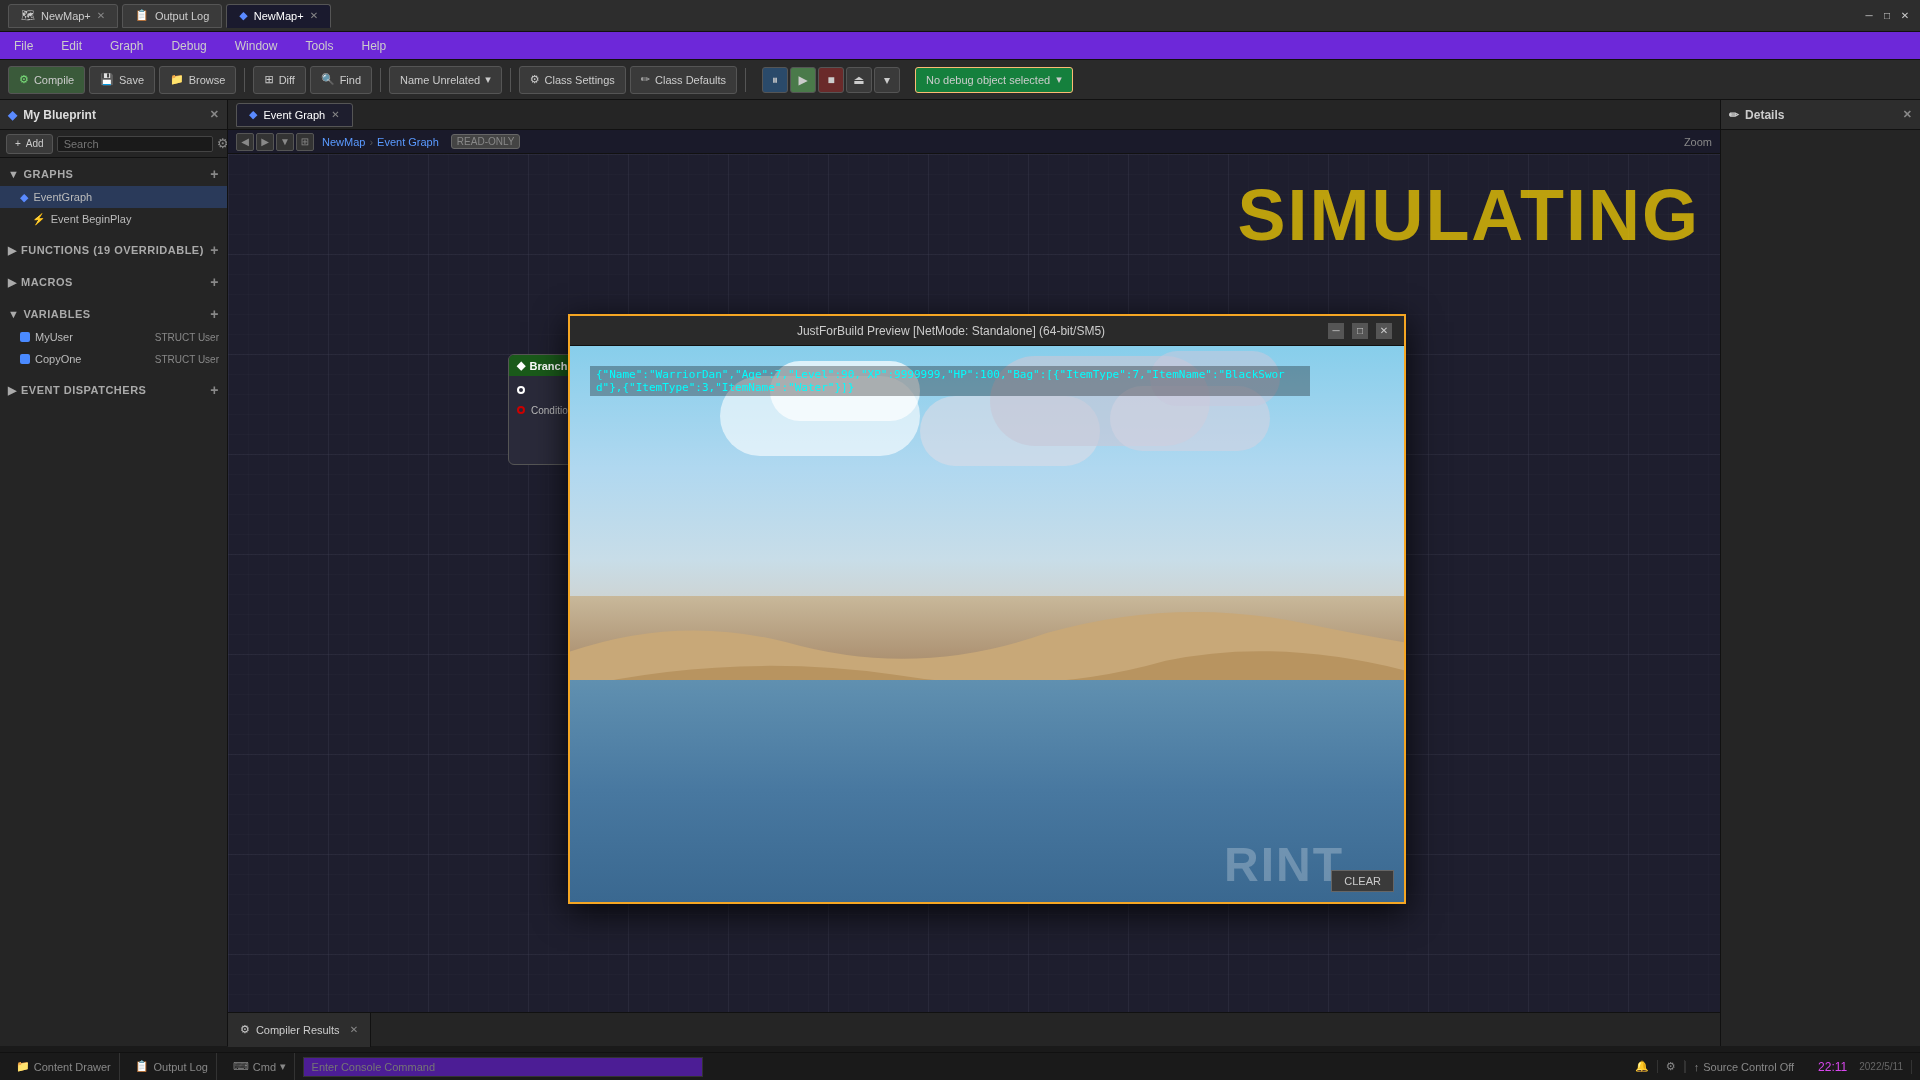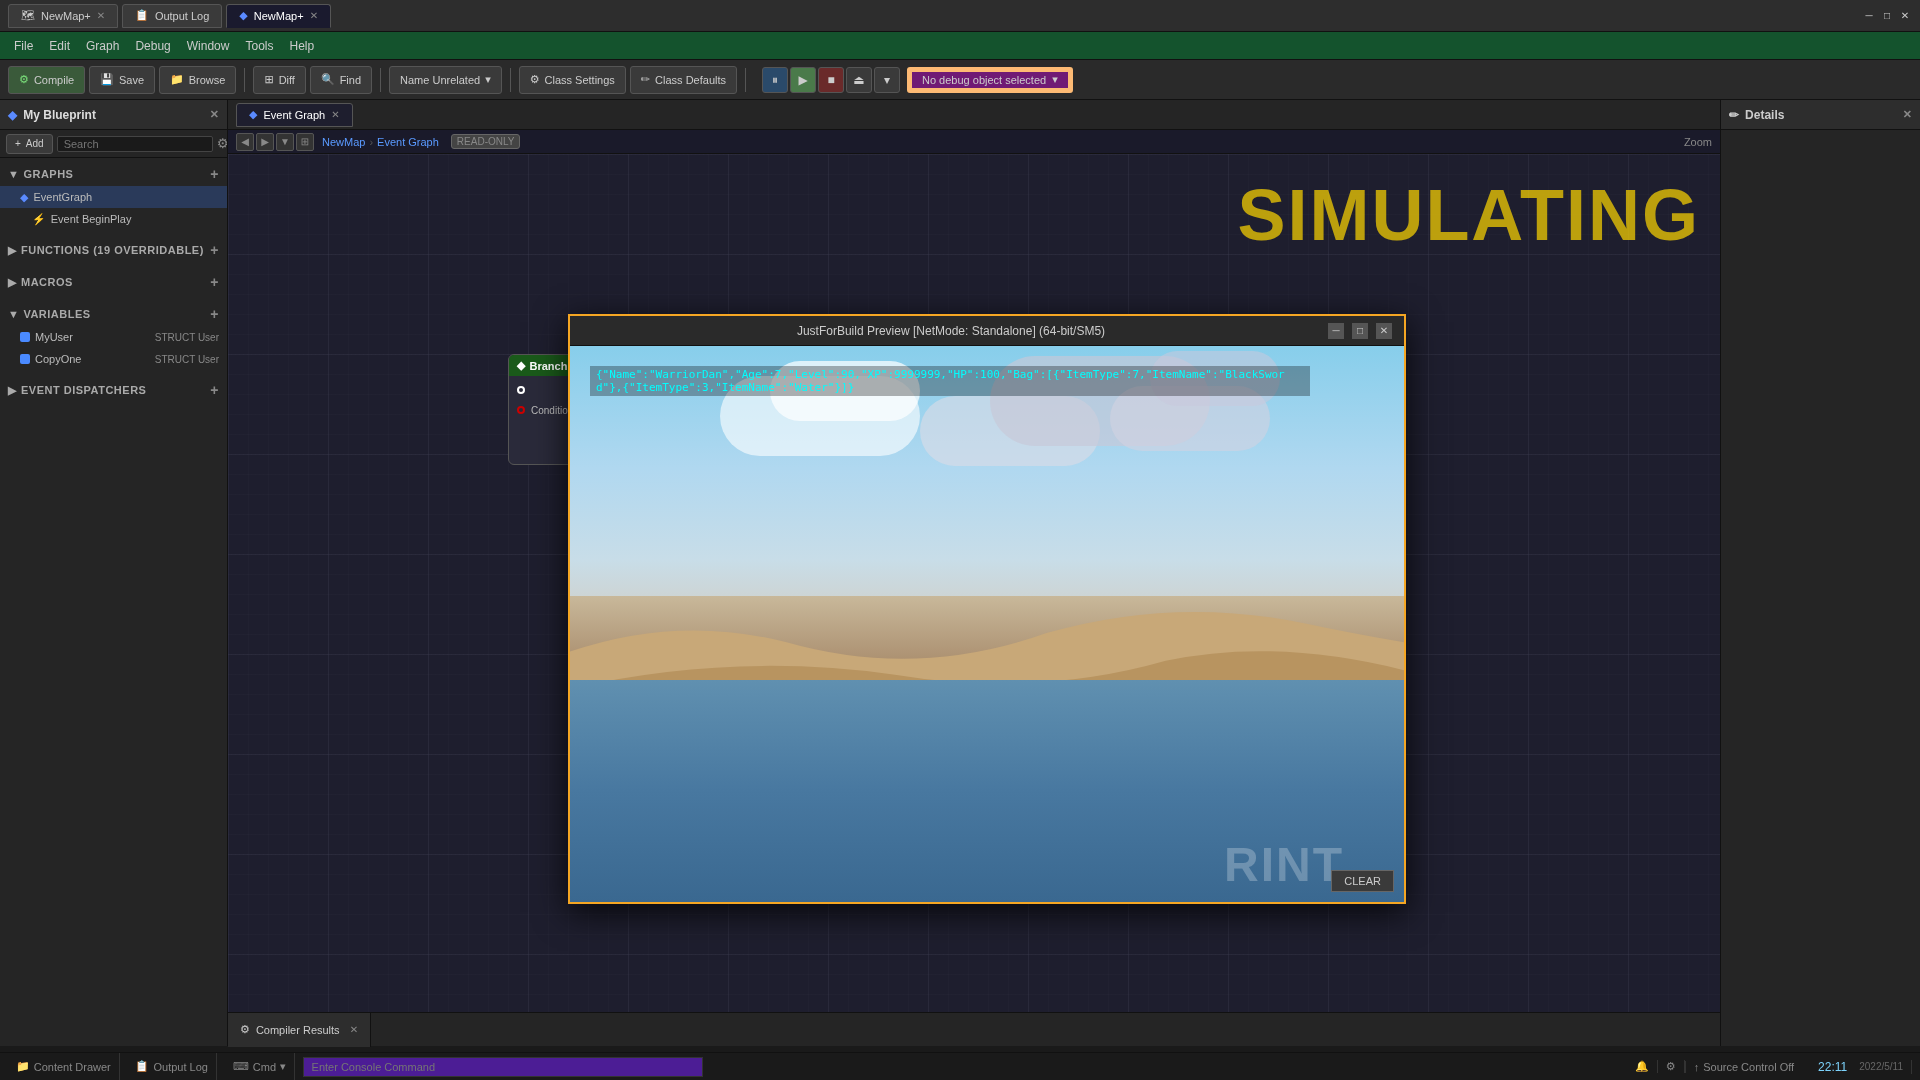--- a/index.html
+++ b/index.html
@@ -66,25 +66,25 @@
       display: flex;
       align-items: center;
       justify-content: center;
       color: #ccc;
       background: transparent;
     }
 
     
     #menu-bar {
       height: 28px;
-      background: #14532d;
-      display: flex;
-      align-items: center;
-      padding: 0 8px;
-      gap: 4px;
+      background: #6d28d9;
+      display: flex;
+      align-items: center;
+      padding: 0 8px;
+      gap: 16px;
       border-bottom: 1px solid #111;
     }
     .menu-item {
       font-size: 12px;
       color: #ccc;
       cursor: pointer;
       padding: 2px 6px;
     }
 
     
@@ -135,30 +135,30 @@
       align-items: center;
       justify-content: center;
       font-size: 12px;
     }
     .play-btn.pause { background: #2a4a6a; }
     .play-btn.stop { background: #6a2a2a; }
     .play-btn.active { background: #4a7a4a; }
     .debug-select {
       height: 26px;
       padding: 0 10px;
-      background: #701a75;
-      border: 5px solid #fdba74;
+      background: #15803d;
+      border: 1px solid #fdba74;
       border-radius: 3px;
       color: #ccc;
       font-size: 11px;
       cursor: pointer;
       display: flex;
       align-items: center;
       gap: 6px;
-      margin-left: 3px;
+      margin-left: 11px;
     }
 
     
     #main-layout {
       display: flex;
       height: calc(1080px - 32px - 28px - 40px - 34px);
     }
 
     
     #left-panel {
@@ -566,21 +566,21 @@
       cursor: pointer;
     }
     .status-right {
       margin-left: auto;
       display: flex;
       align-items: center;
       gap: 0;
     }
     .status-time {
       font-size: 12px;
-      color: #7dd3fc;
+      color: #d946ef;
       padding: 0 8px;
       text-align: right;
     }
     .source-control {
       display: flex;
       align-items: center;
       gap: 4px;
       padding: 0 8px;
       border-left: 1px solid #333;
       height: 100%;

